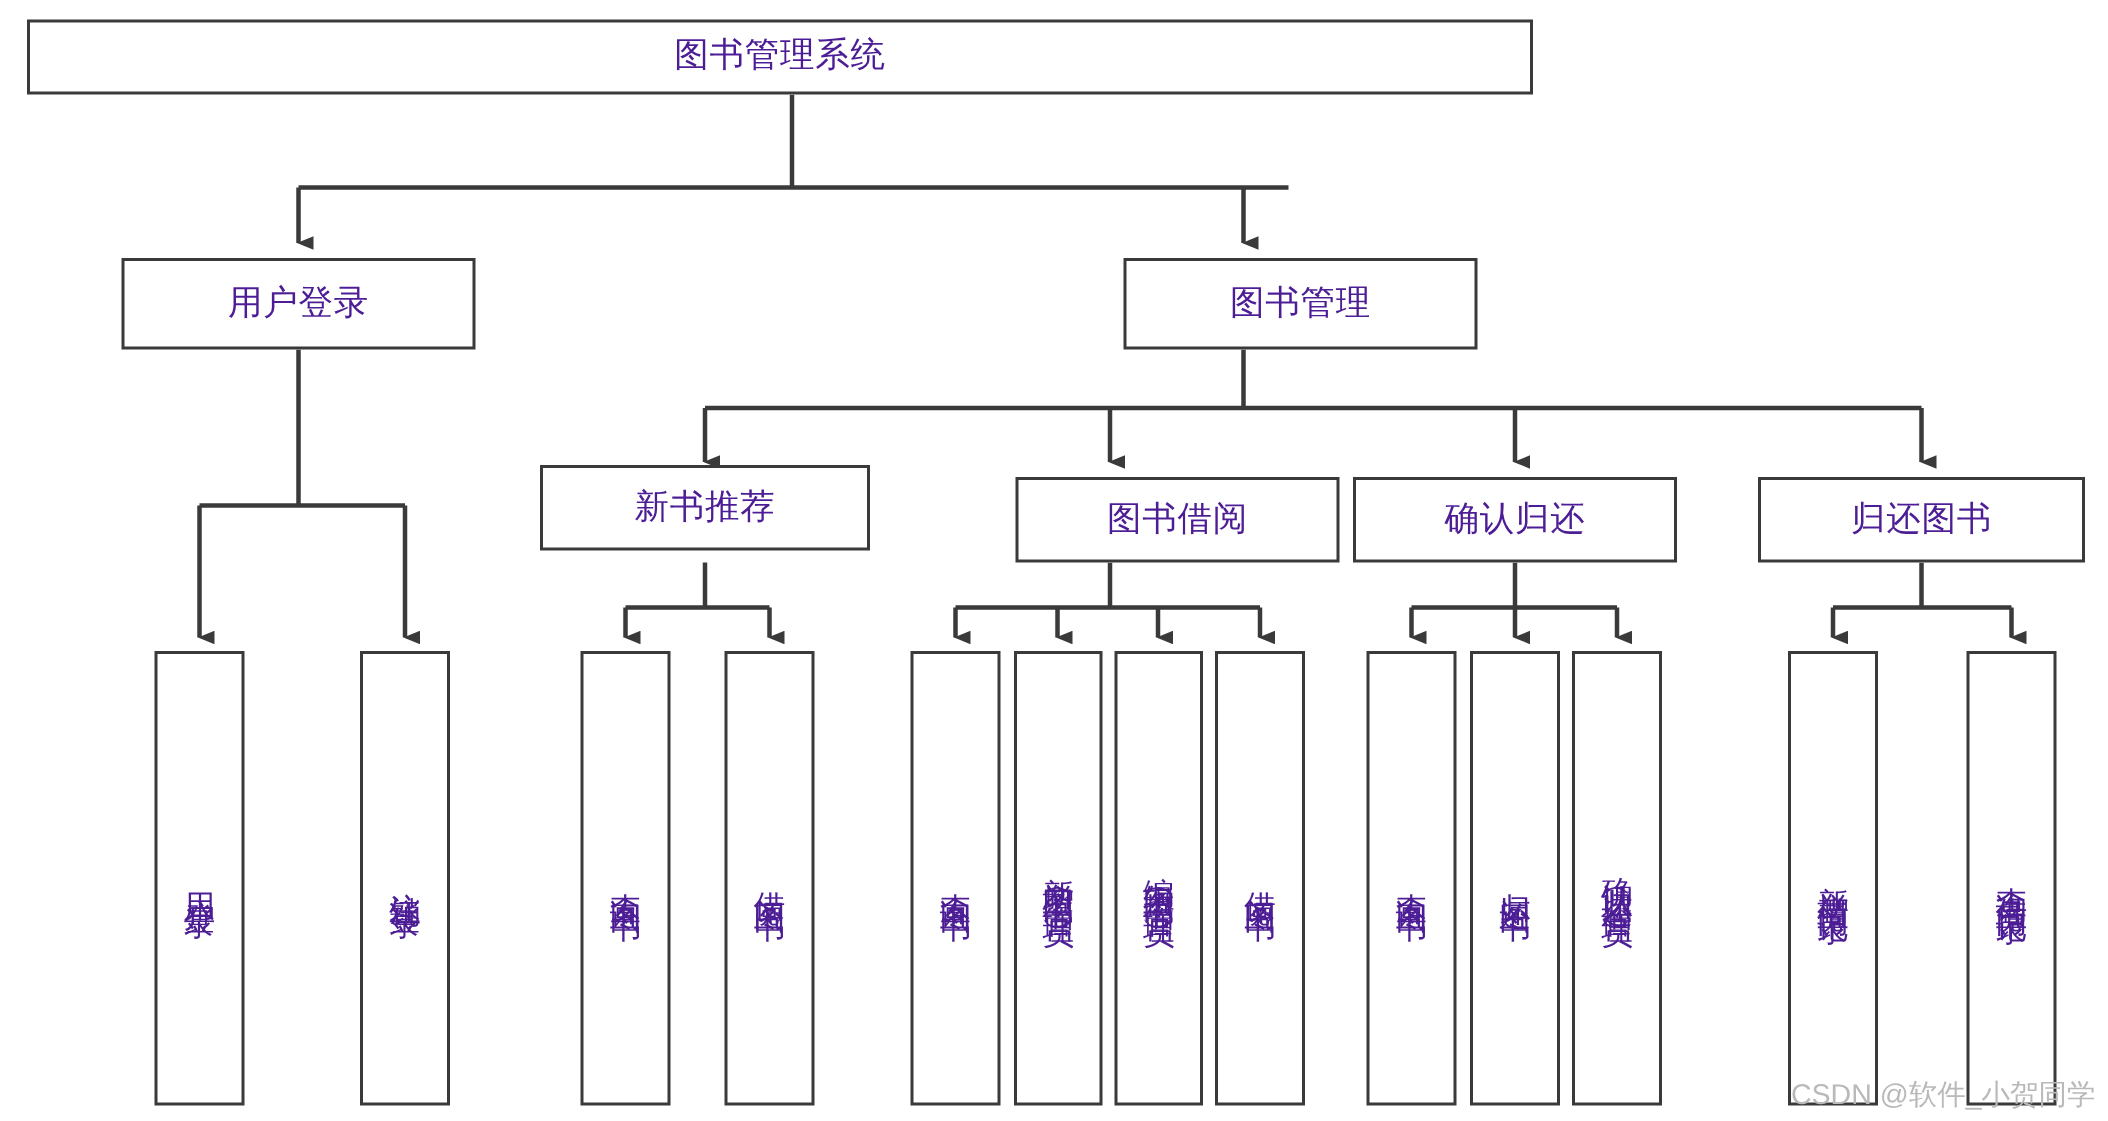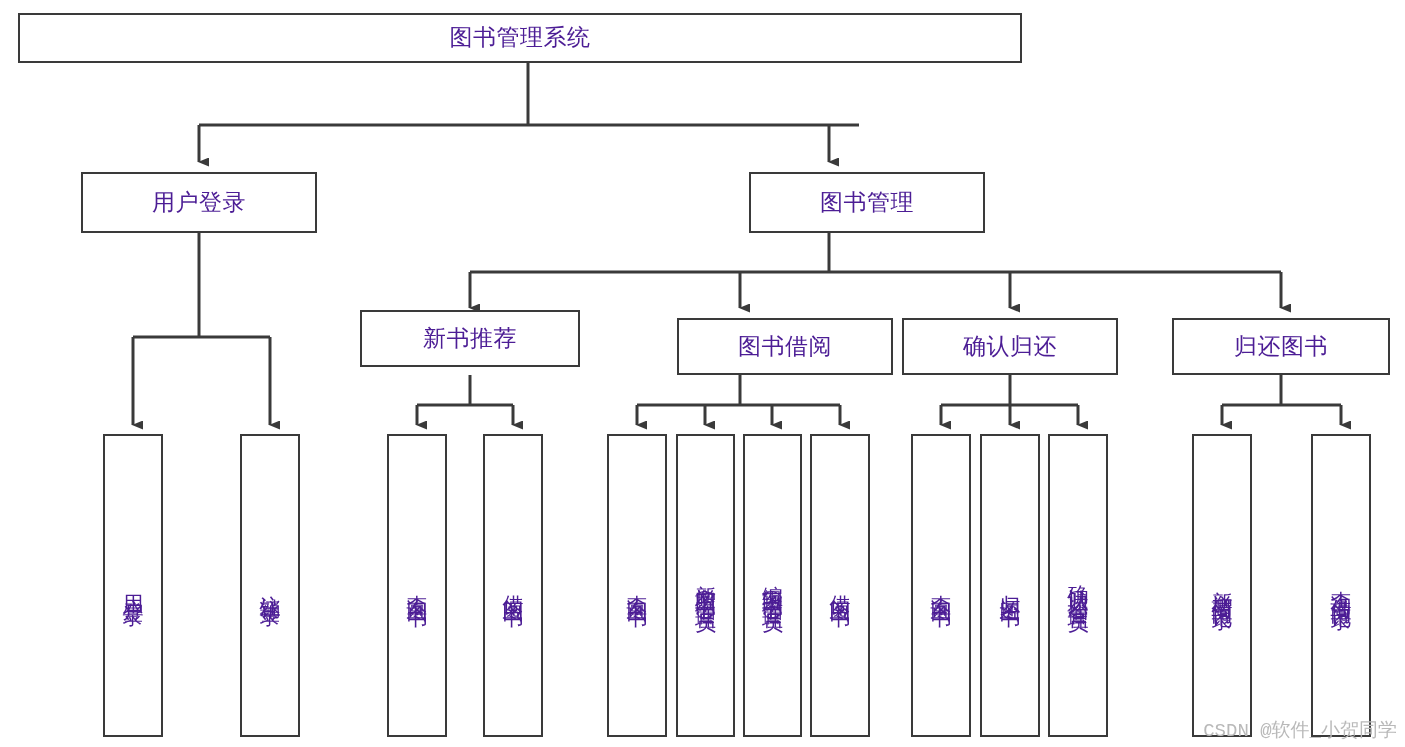--- a/index.html
+++ b/index.html
@@ -57,21 +57,21 @@
     display: block;
   }
   .watermark {
     position: absolute;
     right: 8px;
     bottom: 4px;
     font-size: 19px;
     color: #b9b9b9;
     z-index: 3;
     white-space: nowrap;
-    font-family: Liberation Mono, monospace;
+    font-family: Liberation Sans, sans-serif;
   }
 </style>
 </head>
 <body>
 
 <div id="canvas">
 
   <svg id="wires" viewBox="0 0 1405 747" xmlns="http://www.w3.org/2000/svg">
     <defs>
       <marker id="arw" markerWidth="9" markerHeight="11" refX="4.5" refY="10" orient="auto" markerUnits="userSpaceOnUse">

